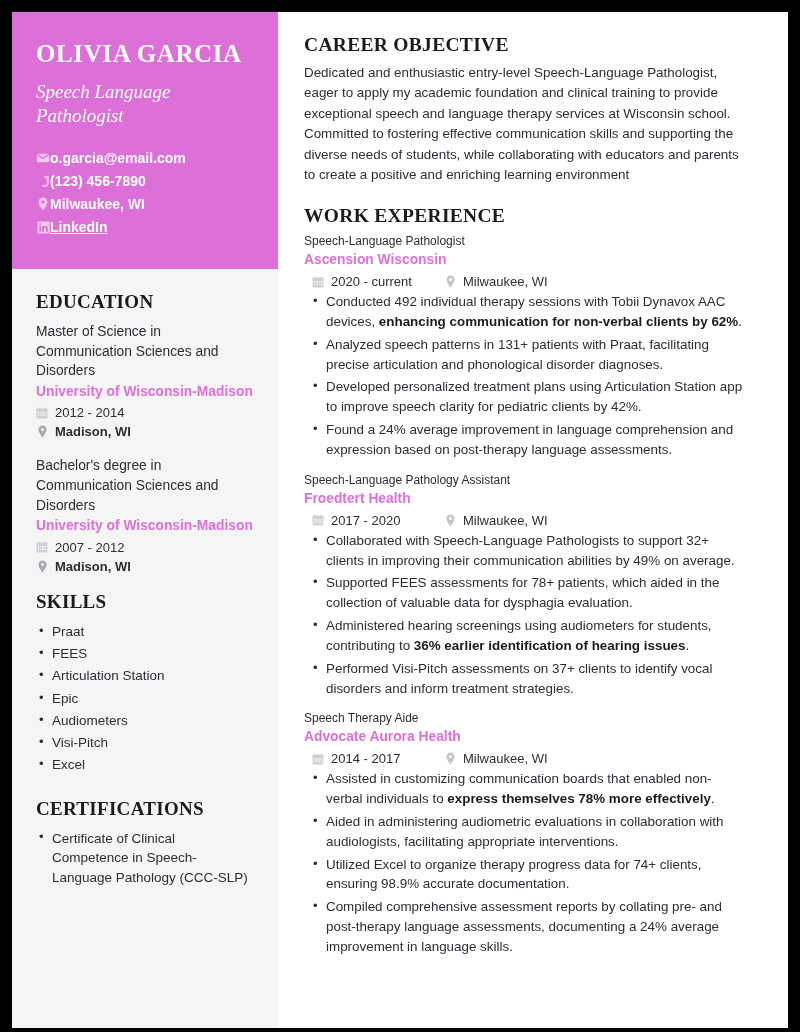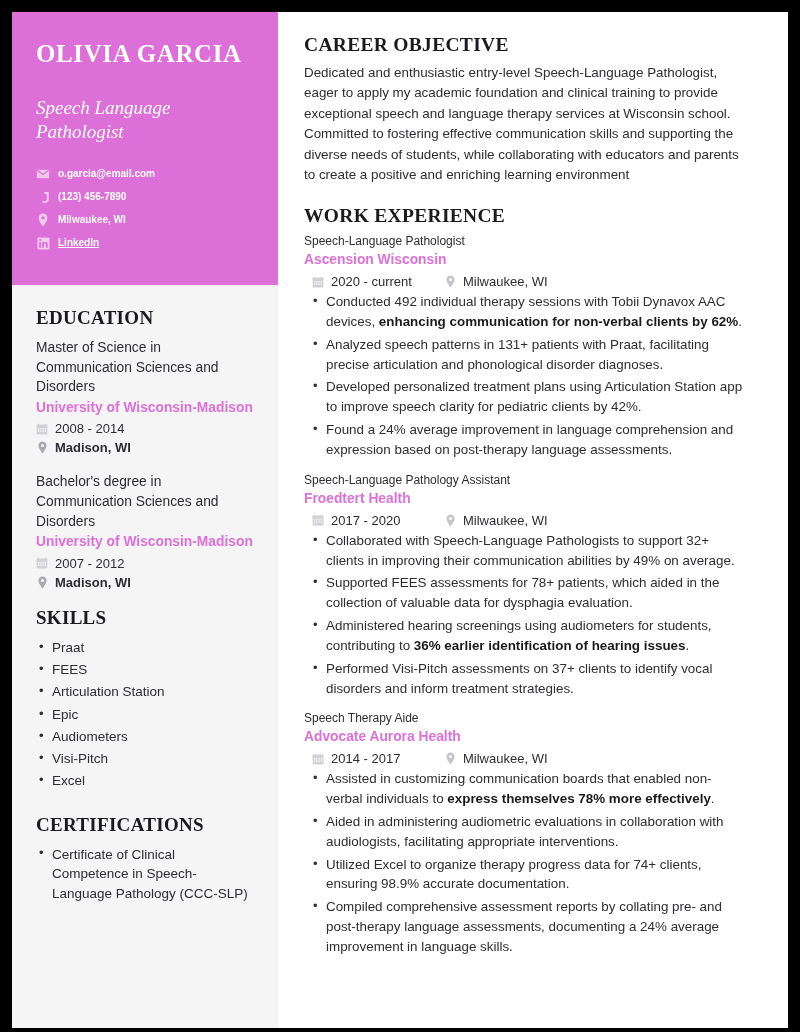--- a/index.html
+++ b/index.html
@@ -44,33 +44,33 @@
     color: #ffffff;
     line-height: 1.15;
   }
 
   .job-title-head {
     font-family: "Liberation Serif", serif;
     font-style: italic;
     font-size: 19px;
     color: #ffffff;
     line-height: 1.3;
-    margin-top: 27px;
+    margin-top: 11px;
   }
 
   .contact-list {
     margin-top: 22px;
     list-style: none;
   }
 
   .contact-item {
     display: flex;
     align-items: center;
-    gap: 8px;
-    font-size: 10px;
+    gap: 0;
+    font-size: 14px;
     font-weight: bold;
     color: #ffffff;
     line-height: 1.0;
     margin-bottom: 9px;
   }
 
   .contact-item .ic {
     width: 14px;
     height: 14px;
     flex: 0 0 14px;
@@ -288,21 +288,21 @@
                     <rect x="8.6" y="7" width="1.8" height="1.6" fill="#ffffff"></rect>
                     <rect x="11.6" y="7" width="1.8" height="1.6" fill="#ffffff"></rect>
                     <rect x="2.6" y="10" width="1.8" height="1.6" fill="#ffffff"></rect>
                     <rect x="5.6" y="10" width="1.8" height="1.6" fill="#ffffff"></rect>
                     <rect x="8.6" y="10" width="1.8" height="1.6" fill="#ffffff"></rect>
                     <rect x="11.6" y="10" width="1.8" height="1.6" fill="#ffffff"></rect>
                     <rect x="3" y="0.6" width="1.6" height="3" rx="0.6" fill="#d2d2d6"></rect>
                     <rect x="11.4" y="0.6" width="1.6" height="3" rx="0.6" fill="#d2d2d6"></rect>
                   </svg>
                 </span>
-                <span>2008 - 2014</span>
+                <span>2012 - 2014</span>
               </div>
               <div class="meta-row bold">
                 <span class="ic">
                   <svg width="11" height="13" viewBox="0 0 12 16">
                     <path fill="#a9a9b0" d="M6 .6C3.2.6 1 2.8 1 5.6 1 9.3 6 15.4 6 15.4s5-6.1 5-9.8C11 2.8 8.8.6 6 .6zm0 6.9a1.9 1.9 0 1 1 0-3.8 1.9 1.9 0 0 1 0 3.8z"></path>
                   </svg>
                 </span>
                 <span>Madison, WI</span>
               </div>
             </div>

